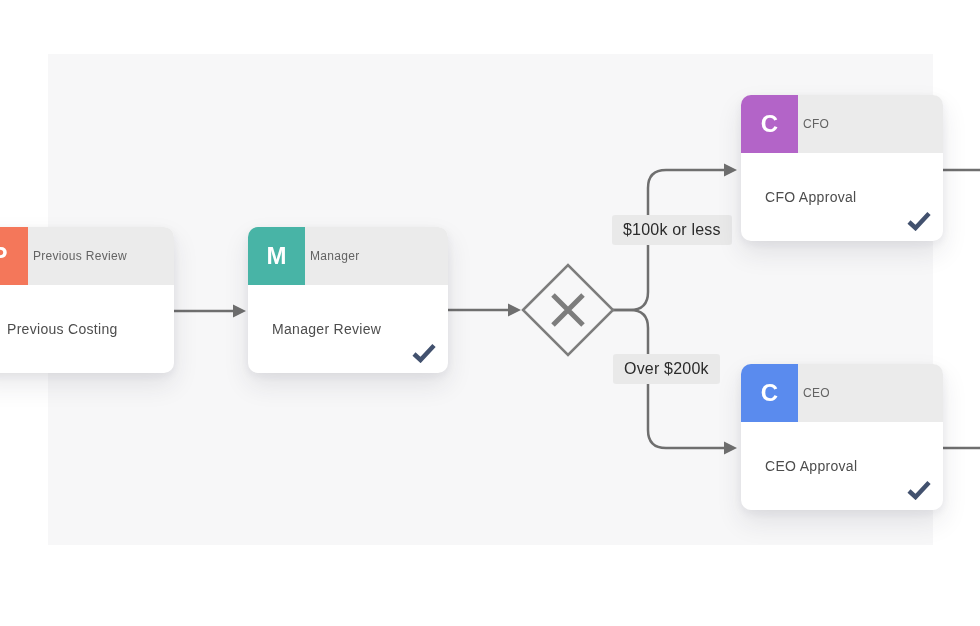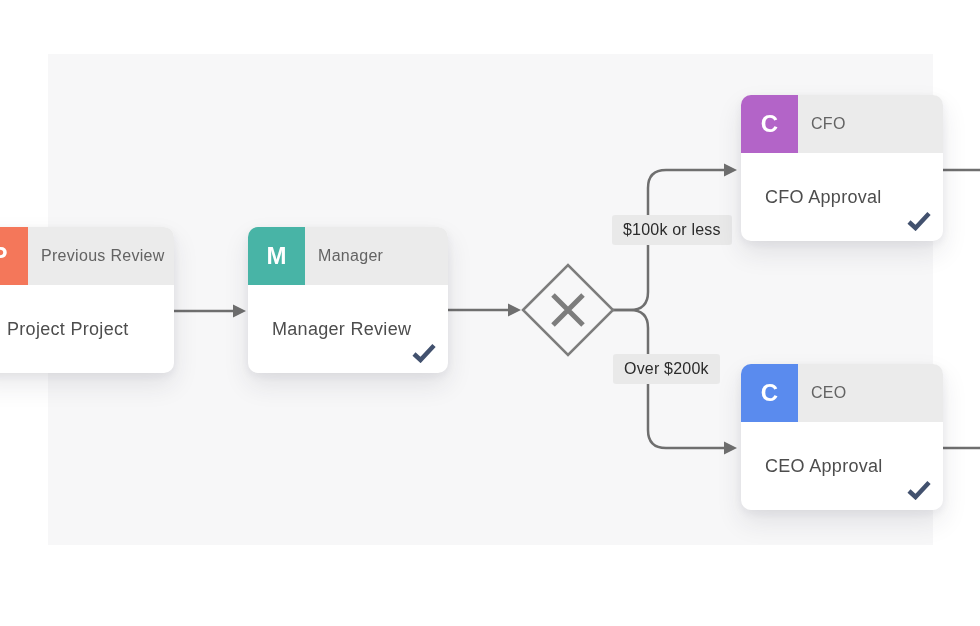--- a/index.html
+++ b/index.html
@@ -46,36 +46,36 @@
     display: flex;
     align-items: center;
     justify-content: center;
     color: #ffffff;
     font-size: 24px;
     font-weight: bold;
   }
   .role {
     display: flex;
     align-items: center;
-    padding-left: 13px;
-    font-size: 16px;
+    padding-left: 5px;
+    font-size: 12px;
     color: #636363;
     letter-spacing: 0.3px;
     white-space: nowrap;
   }
   .card-body {
     position: relative;
     height: 88px;
     border-radius: 0 0 10px 10px;
   }
   .task {
     position: absolute;
     left: 24px; top: 50%;
     transform: translateY(-50%);
-    font-size: 18px;
+    font-size: 14px;
     color: #4d4d4d;
     letter-spacing: 0.3px;
     white-space: nowrap;
   }
   .card-body.offset-body .task { left: 36px; }
   .check {
     position: absolute;
     right: 12px; bottom: 10px;
     width: 24px; height: 20px;
   }
@@ -134,21 +134,21 @@
 
   <div class="edge-label" id="label-cfo">$100k or less</div>
   <div class="edge-label" id="label-ceo">Over $200k</div>
 
   <div class="card" id="card-previous-actor">
     <div class="card-header">
       <div class="avatar" style="background-color: rgb(244, 119, 90);">P</div>
       <div class="role">Previous Review</div>
     </div>
     <div class="card-body offset-body">
-      <div class="task">Project Project</div>
+      <div class="task">Previous Costing</div>
     </div>
   </div>
 
   <div class="card" id="card-manager">
     <div class="card-header">
       <div class="avatar" style="background-color: rgb(72, 180, 166);">M</div>
       <div class="role">Manager</div>
     </div>
     <div class="card-body">
       <div class="task">Manager Review</div>

